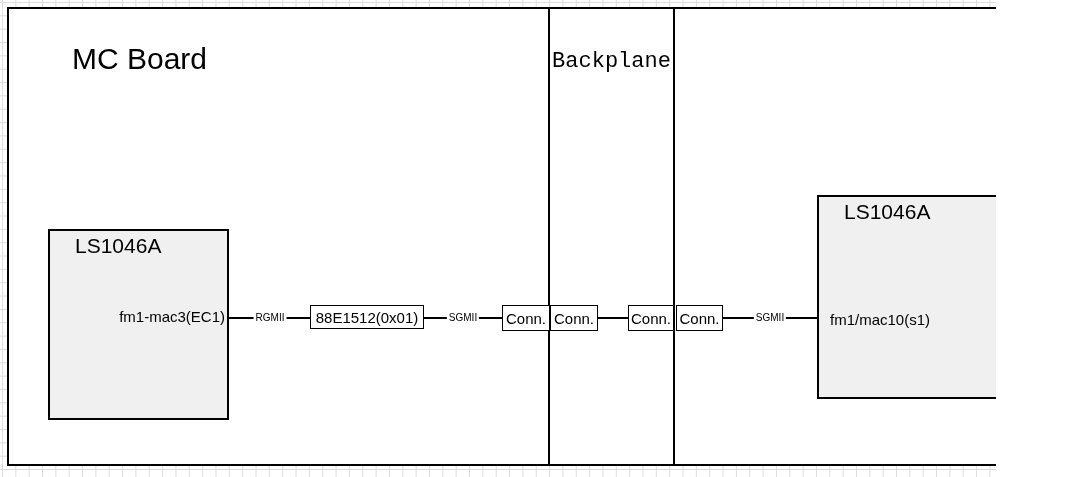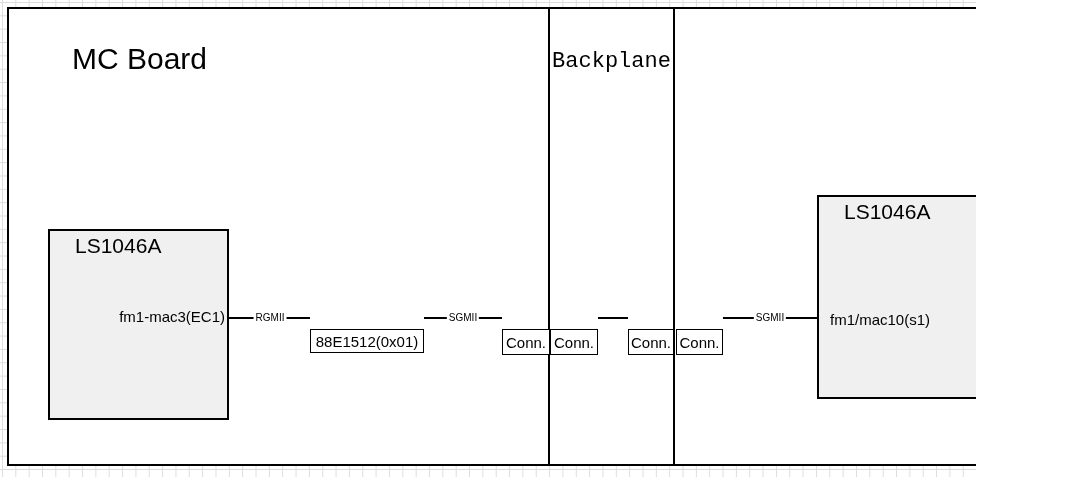--- a/index.html
+++ b/index.html
@@ -12,20 +12,21 @@
     position: relative;
     width: 976px;
     height: 477px;
     background-color: var(--background, #fff);
     background-image:
       linear-gradient(to right, var(--grid, #dcdcdc) 1px, transparent 1px),
       linear-gradient(to bottom, var(--grid, #dcdcdc) 1px, transparent 1px);
     background-size: 13.35px 13.35px;
     background-position: 2px 2px;
     overflow: hidden;
+    padding-left: 20px;
   }
   .frame {
     position: absolute;
     left: 7px; top: 7px;
     width: 1051px; height: 459px;
     box-sizing: border-box;
     border: 2px solid var(--line, #000);
     background: var(--background, #fff);
   }
   .divider {
@@ -72,21 +73,20 @@
   .node {
     position: absolute;
     box-sizing: border-box;
     border: 1.5px solid var(--line, #000);
     background: var(--background, #fff);
     display: flex;
     align-items: center;
     justify-content: center;
     font-size: 15px;
     white-space: nowrap;
-    margin-top: 24px;
   }
   .phy   { left: 310px; top: 305px; width: 114px; height: 24px; }
   .conn1 { left: 502px; top: 305px; width: 48px; height: 26px; }
   .conn2 { left: 550px; top: 305px; width: 48px; height: 26px; }
   .conn3 { left: 628px; top: 305px; width: 46px; height: 26px; }
   .conn4 { left: 676px; top: 305px; width: 47px; height: 26px; }
 
   .seg {
     position: absolute;
     top: 317px;

